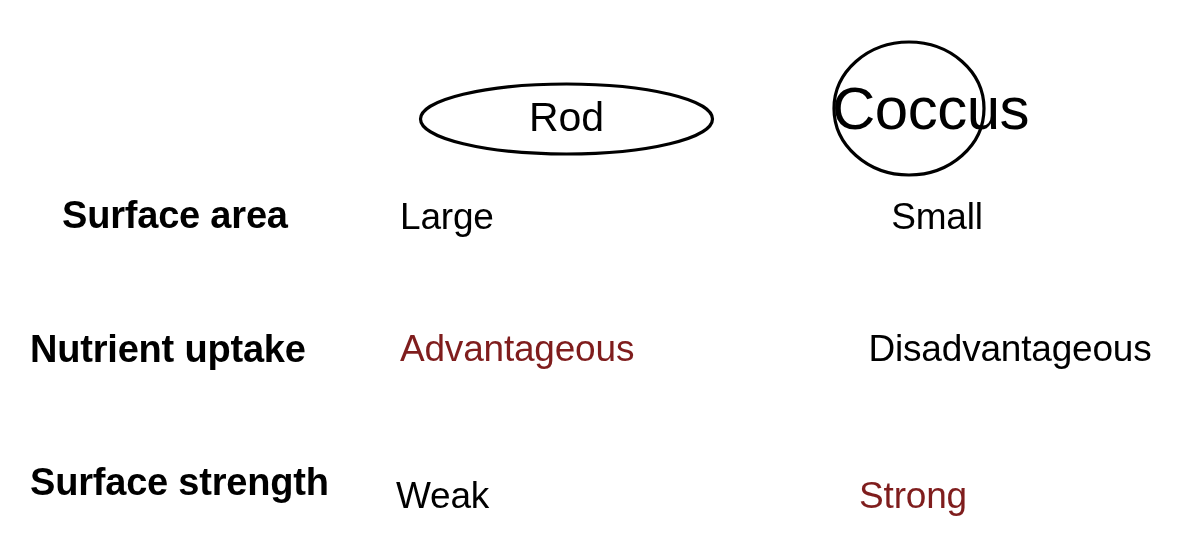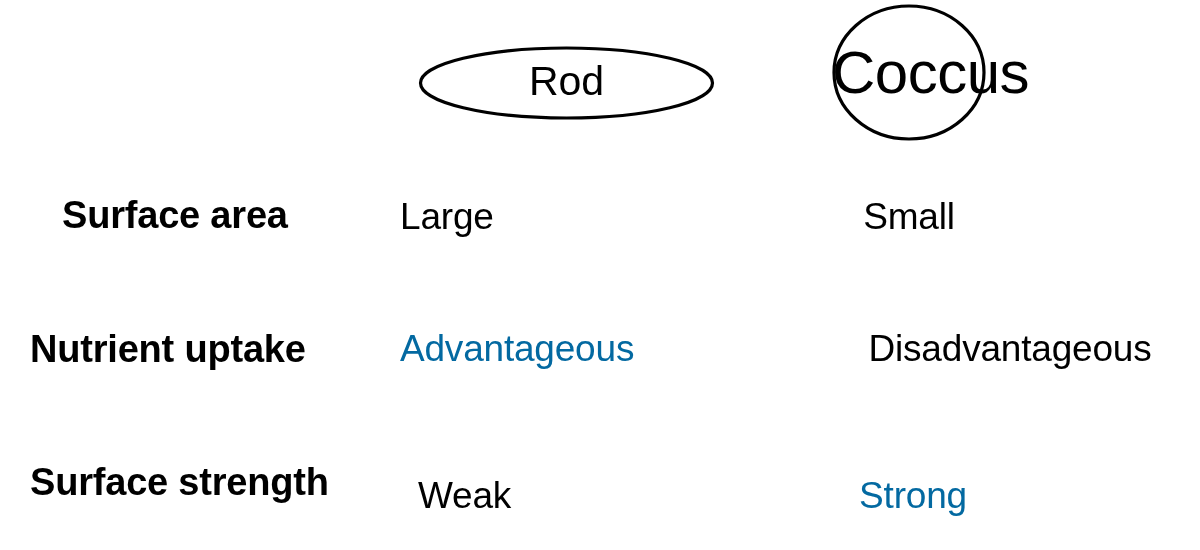--- a/index.html
+++ b/index.html
@@ -17,20 +17,21 @@
     position: relative;
     width: 1200px;
     height: 550px;
     background: #ffffff;
     overflow: hidden;
   }
 
   
   .shape-cell {
     position: absolute;
+    margin-top: 36px;
   }
   .shape-svg {
     position: absolute;
     left: 0;
     top: 0;
     overflow: visible;
   }
   .shape-label {
     position: absolute;
     width: 100%;
@@ -89,40 +90,40 @@
     font-size: 37px;
     letter-spacing: -0.2px;
   }
   .cell.rod-col {
     text-align: left;
   }
   .cell.coccus-col {
     text-align: center;
   }
   .cell.highlight {
-    color: #0369a1;
+    color: #7f1d1d;
     font-weight: 500;
   }
 
   
   #row-surface { top: 196px; }
   #row-surface .attr { top: 0; margin-left: 32px; }
   #row-surface .rod-col   { left: 400px; width: 330px; top: 2px; }
-  #row-surface .coccus-col{ left: 764px; width: 290px; top: 2px; }
+  #row-surface .coccus-col{ left: 792px; width: 290px; top: 2px; }
 
   
   #row-nutrient { top: 330px; }
   #row-nutrient .attr { top: 0; text-align: center; }
   #row-nutrient .rod-col   { left: 400px; width: 390px; top: 0px; }
   #row-nutrient .coccus-col{ left: 800px; width: 400px; top: 0px; left: 810px; }
 
   
   #row-strength { top: 463px; }
   #row-strength .attr { top: 0; }
-  #row-strength .rod-col   { left: 418px; width: 310px; top: 14px; }
+  #row-strength .rod-col   { left: 396px; width: 310px; top: 14px; }
   #row-strength .coccus-col{ left: 763px; width: 300px; top: 14px; }
 </style>
 </head>
 <body>
 
 <div id="canvas">
 
   <div class="shape-cell" id="rod-cell">
     <svg class="shape-svg" width="297" height="76" viewBox="0 0 297 76">
       <ellipse cx="148.5" cy="38" rx="146" ry="35" fill="none" stroke="#000000" stroke-width="3.2"></ellipse>

